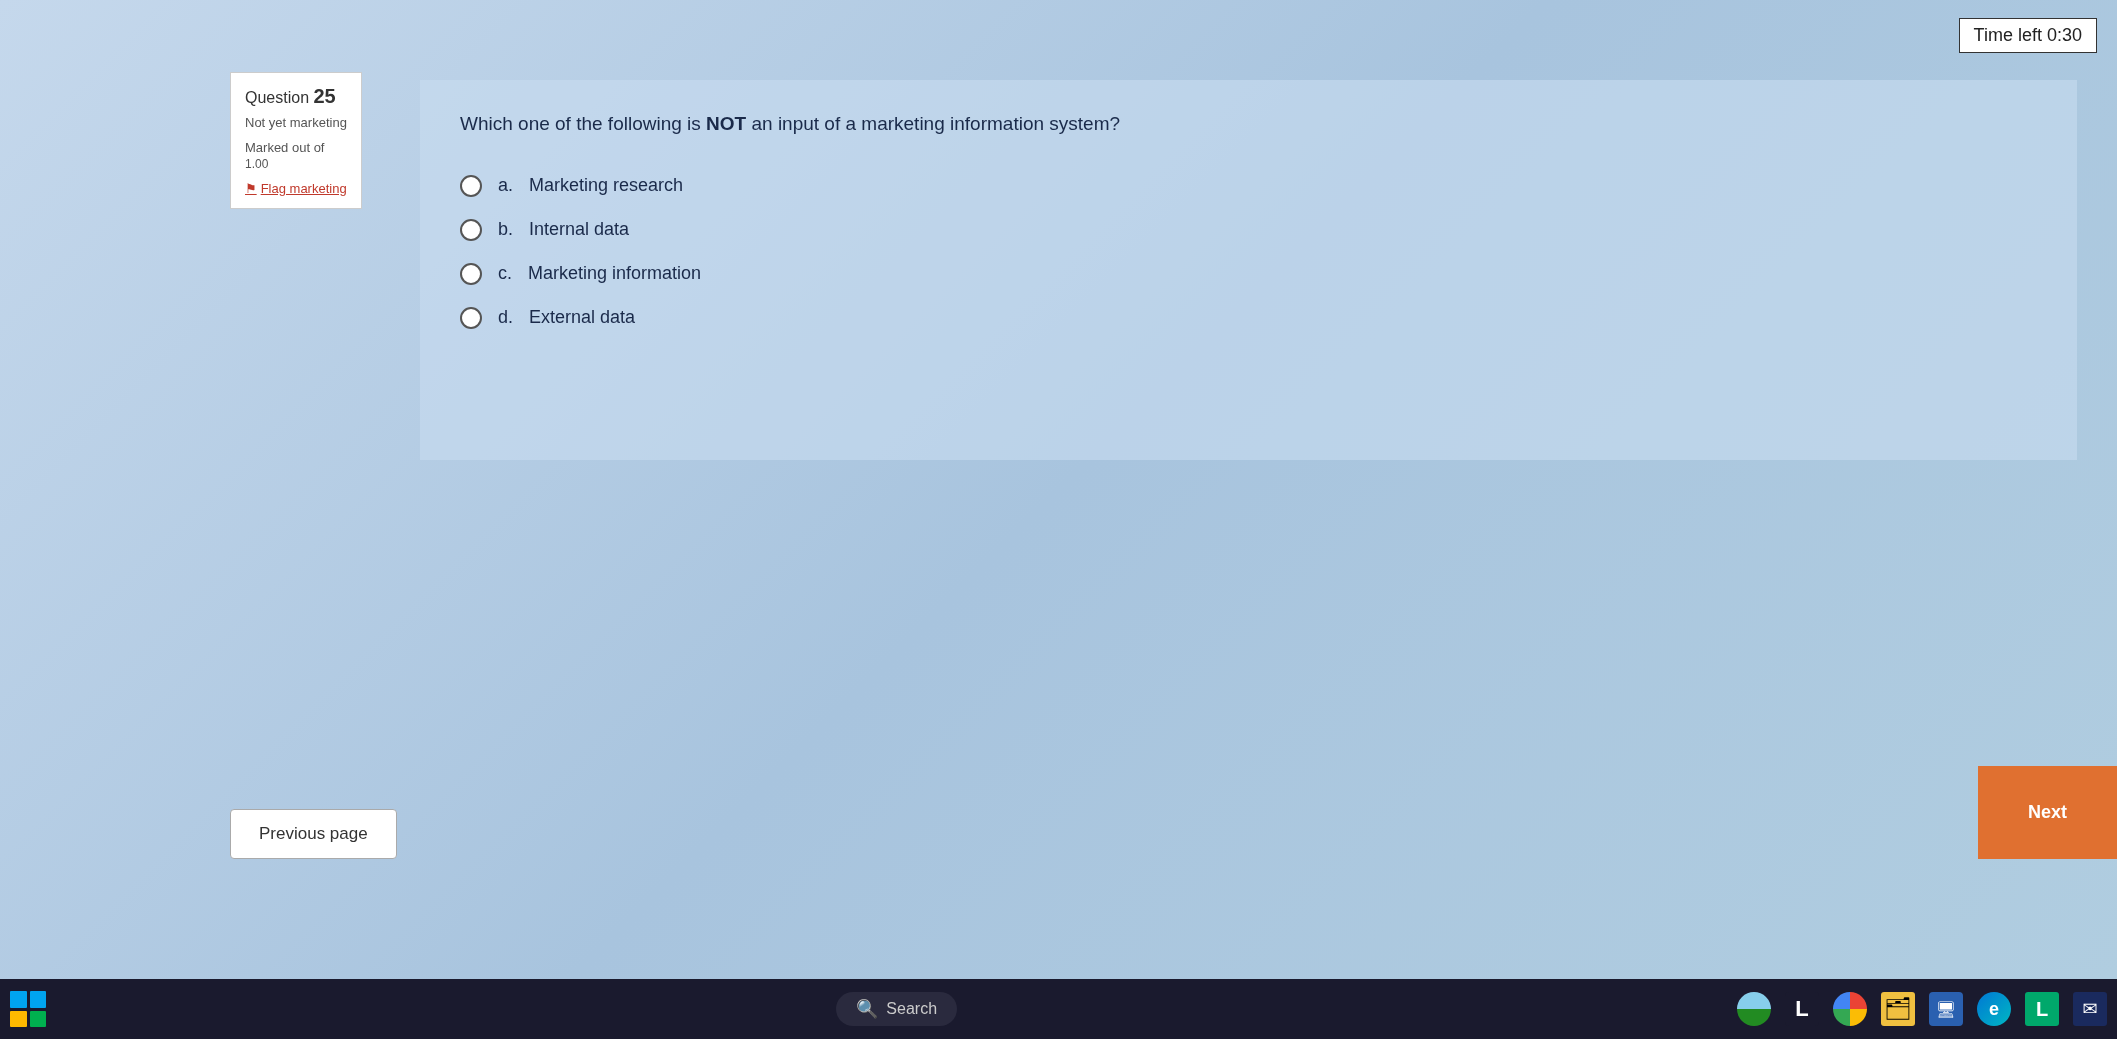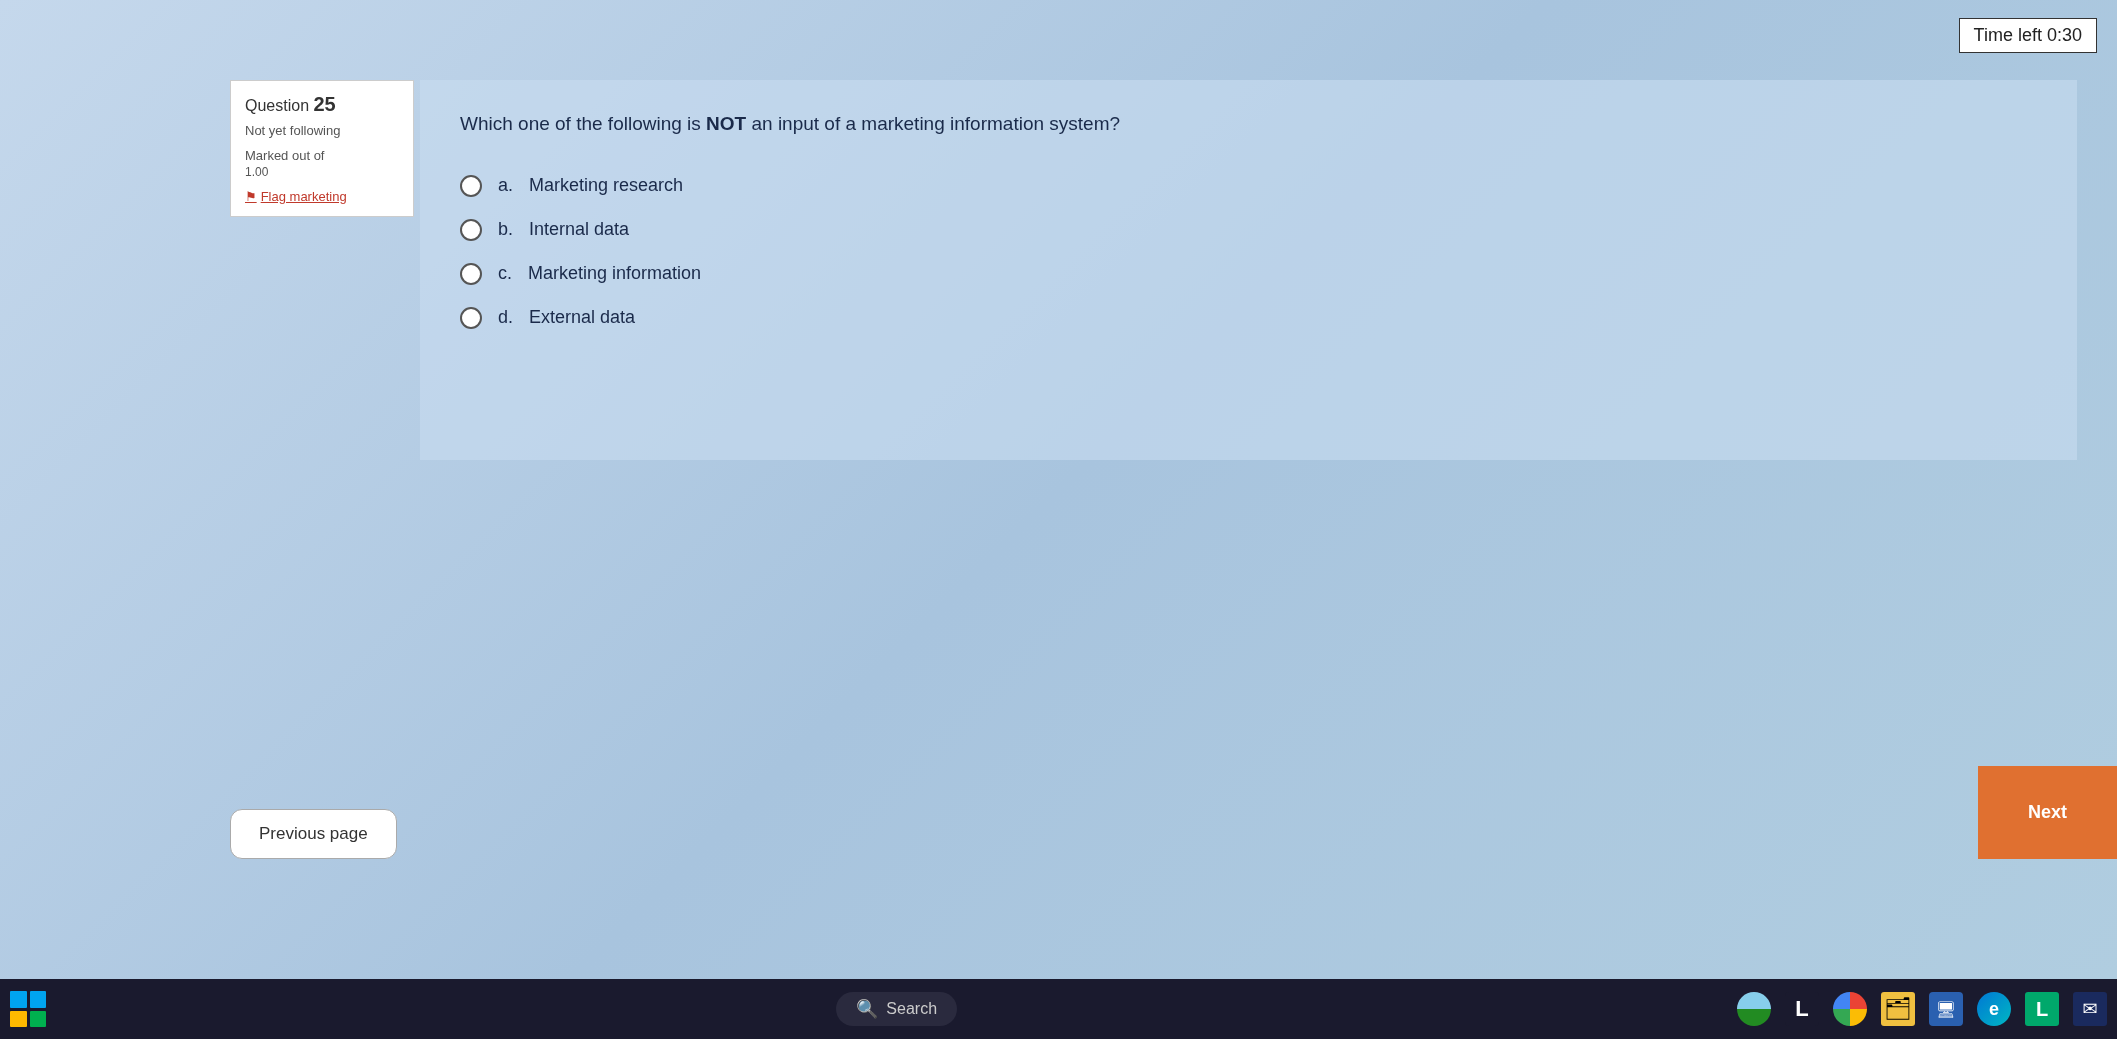--- a/index.html
+++ b/index.html
@@ -32,23 +32,23 @@
       border: 1.5px solid #333;
       padding: 6px 14px;
       background: white;
       font-size: 18px;
       color: #222;
     }
 
     
     .question-sidebar {
       position: absolute;
-      top: 80px;
+      top: 72px;
       left: 230px;
-      width: 184px;
+      width: 132px;
       background: white;
       border: 1px solid #ccc;
       padding: 12px 14px;
     }
 
     .question-number {
       font-size: 16px;
       color: #333;
       margin-bottom: 6px;
     }
@@ -145,21 +145,21 @@
     .prev-btn {
       position: absolute;
       bottom: 120px;
       left: 230px;
       background: white;
       border: 1.5px solid #aaa;
       padding: 14px 28px;
       font-size: 17px;
       color: #333;
       cursor: pointer;
-      border-radius: 12px;
+      border-radius: 4px;
     }
 
     .next-btn {
       position: absolute;
       bottom: 120px;
       right: 0;
       background: #e07030;
       border: none;
       padding: 36px 50px;
       font-size: 18px;
@@ -298,21 +298,21 @@
 
   <div class="timer-box">
     <span>Time left 0:30</span>
   </div>
 
   <div class="question-sidebar">
     <div class="question-number">
       <span>Question</span>
       <strong>25</strong>
     </div>
-    <div class="question-status">Not yet following</div>
+    <div class="question-status">Not yet marketing</div>
     <div class="marked-out">Marked out of</div>
     <div class="marked-value">1.00</div>
     <div class="flag-question">
       <span>⚑</span>
       <span>Flag marketing</span>
     </div>
   </div>
 
   <div class="question-area">
     <div class="question-text">

